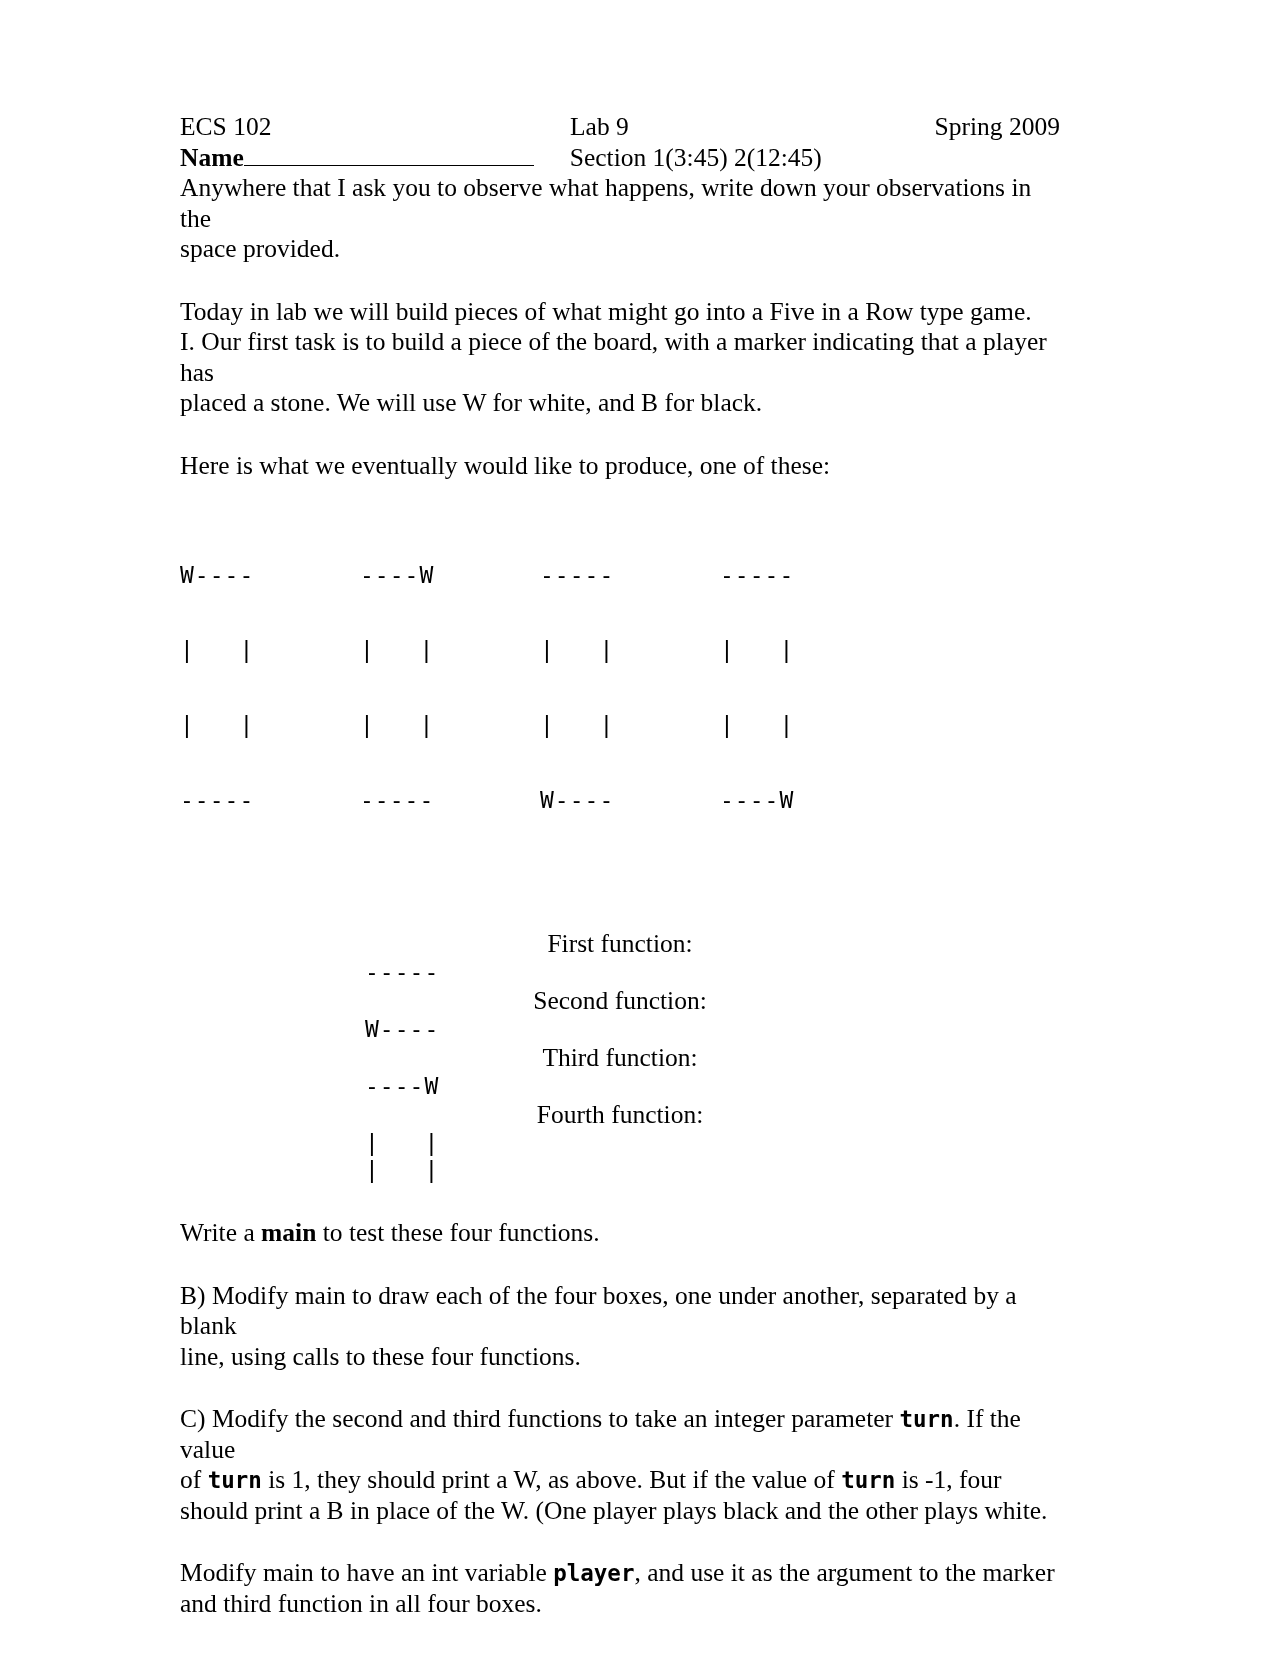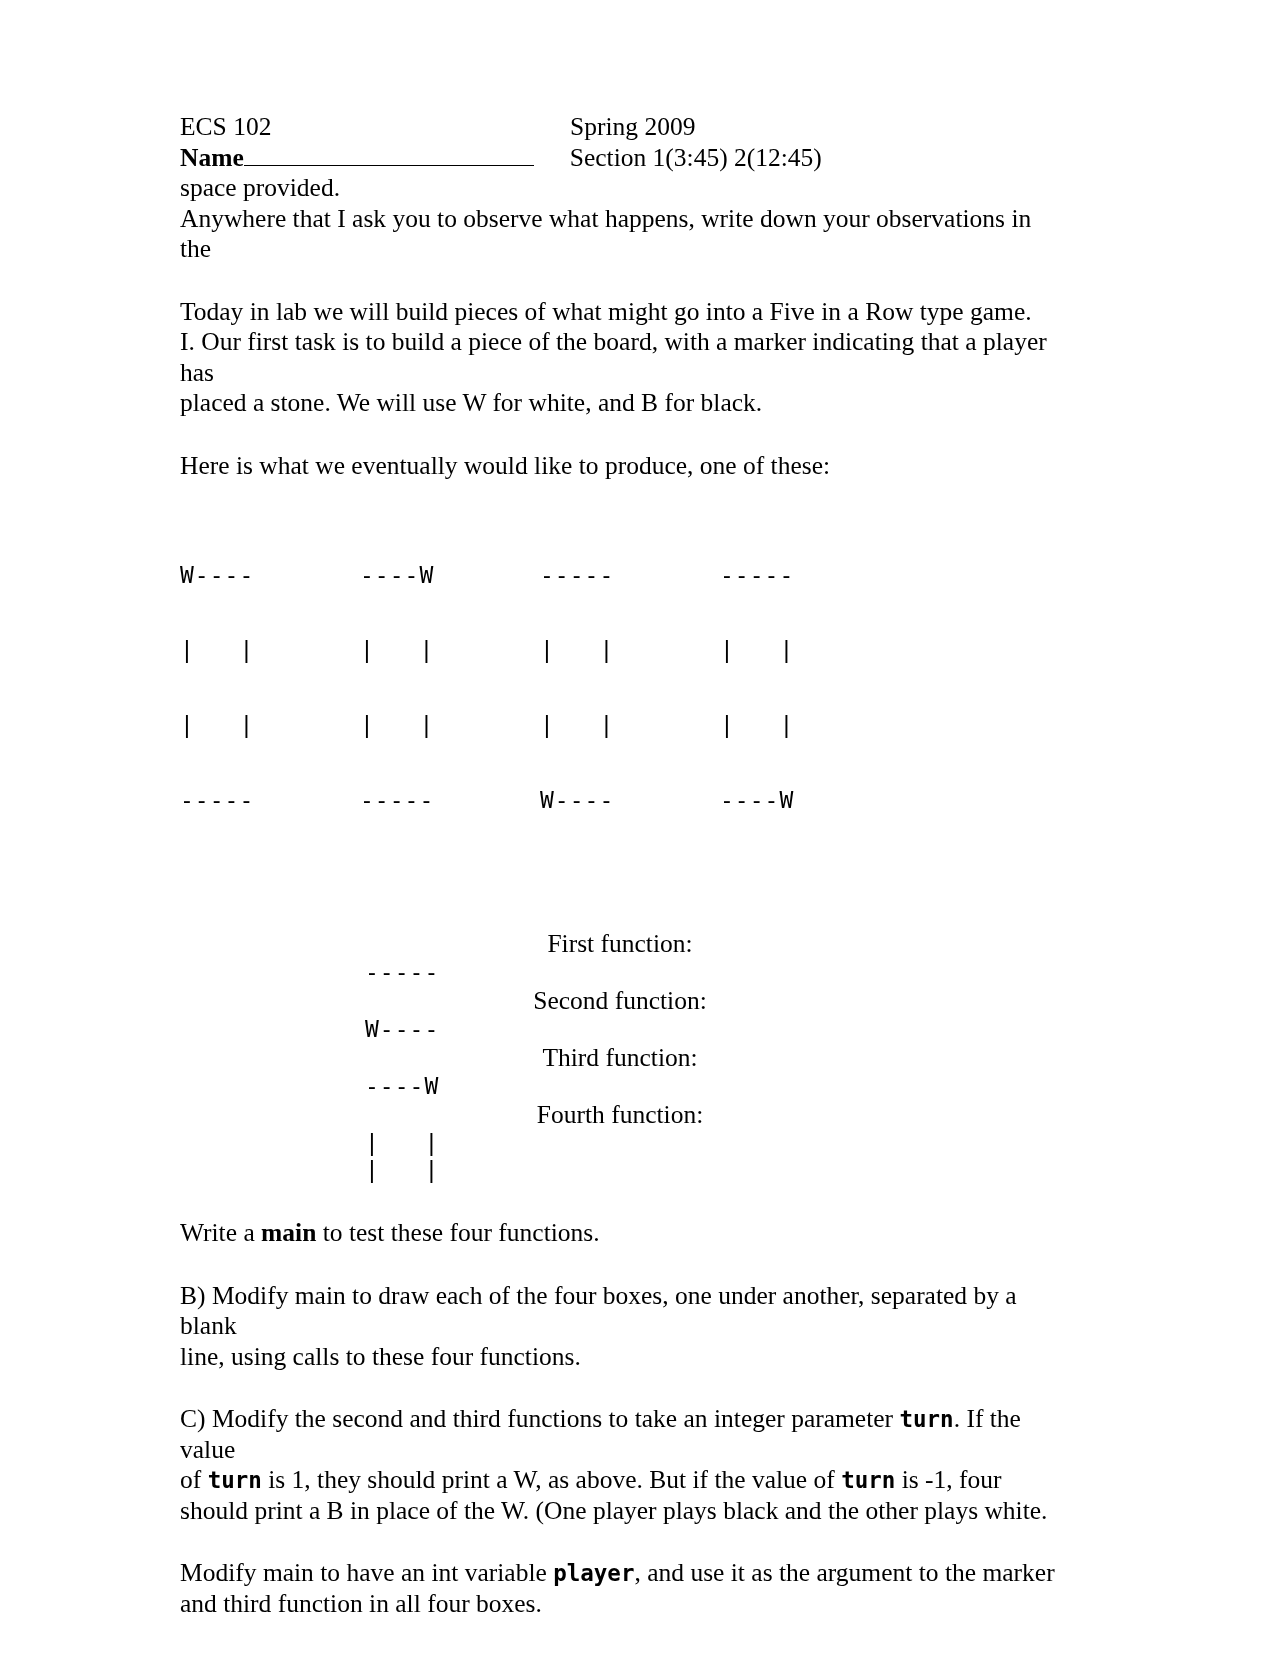--- a/index.html
+++ b/index.html
@@ -108,31 +108,32 @@
   }
 </style>
 </head>
 <body>
 
 <div class="page">
  <div class="sheet">
 
   <div class="hdr-row1">
     <span class="hdr-course">ECS 102</span>
+    <span class="hdr-lab">Lab 9</span>
     <span class="hdr-term">Spring 2009</span>
   </div>
 
   <div class="hdr-row2">
     <span class="hdr-name">Name</span>
     <span class="hdr-rule"></span>
     <span class="hdr-section">Section 1(3:45)  2(12:45)</span>
   </div>
 
+  <p class="t">Anywhere that I ask you to observe what happens, write down your observations in the</p>
   <p class="t">space provided.</p>
-  <p class="t">Anywhere that I ask you to observe what happens, write down your observations in the</p>
 
   <div class="gap-md"></div>
 
   <p class="t">Today in lab we will build pieces of what might go into a Five in a Row type game.</p>
   <p class="t">I.  Our first task is to build a piece of the board, with a marker indicating that a player has</p>
   <p class="t">placed a stone.  We will use W for white, and B for black.</p>
 
   <div class="gap-md"></div>
 
   <p class="t">Here is what we eventually would like to produce, one of these:</p>

